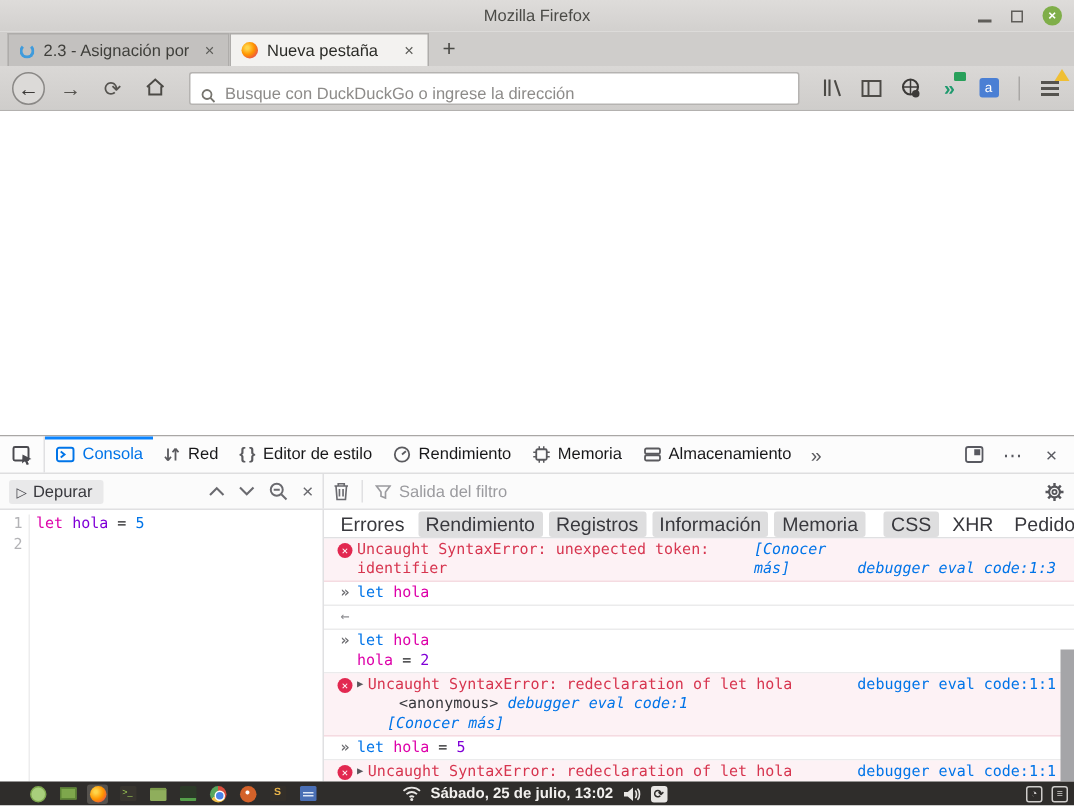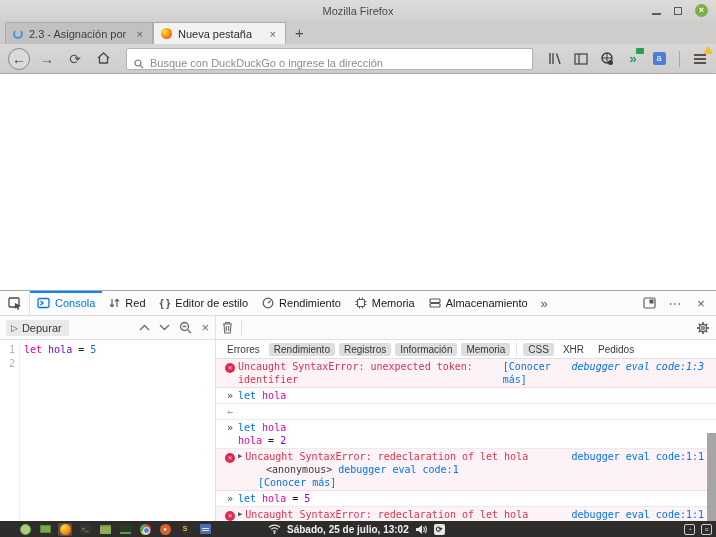--- a/index.html
+++ b/index.html
@@ -75,35 +75,35 @@
   .gear { margin-left:auto; }
 
   .dt-body { flex:1; display:flex; overflow:hidden; }
   .editor-pane { width:216px; border-right:1px solid #e0e0e2; background:#fff; display:flex; font-family:"DejaVu Sans Mono",monospace; font-size:10px; padding-top:3px; }
   .gutter { width:20px; text-align:right; padding-right:4px; color:#b3b3b6; border-right:1px solid #ededee; }
   .gutter div, .code-lines div { height:14px; line-height:14px; }
   .code-lines { padding-left:4px; white-space:pre; }
 
   .output-pane { flex:1; display:flex; flex-direction:column; overflow:hidden; position:relative; }
   .filter-row { height:19px; border-bottom:1px solid #e0e0e2; display:flex; align-items:center; gap:4px; padding:0 6px; background:#fff; flex:none; }
-  .fpill { font-size:10px; color:#38383d; padding:1px 5px; border-radius:2px; }
+  .fpill { font-size:13px; color:#38383d; padding:1px 5px; border-radius:2px; }
   .fpill.on { background:#dededf; }
   .fdiv { width:1px; height:13px; background:#e0e0e2; margin:0 2px; }
 
   .console-output { flex:1; overflow:hidden; font-family:"DejaVu Sans Mono",monospace; font-size:10px; position:relative; }
   .msg { display:flex; align-items:flex-start; padding:1px 12px 1px 6px; border-bottom:1px solid #ebebec; line-height:13px; }
   .msg.error { background:#fdf2f5; border-bottom-color:#f5dbe1; }
   .msg .micon { width:16px; flex:none; text-align:center; }
   .err-dot { display:inline-block; width:10px; height:10px; border-radius:50%; background:#e22850; color:#fff; font-size:7px; line-height:10px; text-align:center; font-weight:bold; margin-top:1px; }
   .in-chev { color:#6d6d71; font-weight:bold; }
   .res-arrow { color:#8f8f93; }
   .msg .mbody { flex:1; white-space:pre-wrap; }
   .err-text { color:#d7354f; }
   .tri { color:#57575c; font-size:7px; margin-right:3px; vertical-align:1px; }
-  .lnk { color:#0074e8; }
+  .lnk { color:#0074e8;font-style:italic; }
   .mloc { color:#0074e8; margin-left:10px; white-space:nowrap; }
   .stack-line { padding-left:28px; color:#38383d; }
   .learn-line { padding-left:20px; }
   .res-text { color:#939395; }
   .c-kw { color:#0074e8; } .c-var { color:#dd00a9; } .c-num { color:#8000d7; } .c-d { color:#18181a; }
   .ed-kw { color:#dd00a9; } .ed-var { color:#8000d7; } .ed-num { color:#0074e8; } .ed-d { color:#18181a; }
   .scroll-thumb { position:absolute; right:0; top:74px; width:9px; height:110px; background:#a5a5a8; }
 
   
   .taskbar { position:absolute; left:0; bottom:0; width:716px; height:16px; background:#2f2d2b; display:flex; align-items:center; padding:0 18px; gap:6px; }
@@ -287,20 +287,26 @@
             <line x1="8.5" y1="8.5" x2="12" y2="12" stroke="#6a6a6f" stroke-width="1.3"></line>
           </svg>
         <span class="x">×</span>
       </span>
     </div>
     <div class="dt-tb-right">
       <svg class="trash" width="11" height="13" viewBox="0 0 11 13">
           <path d="M1 3 h9 M3.5 3 V1.5 h4 V3 M2 3 l0.7 9 h5.6 L9 3 M4.3 5 v5 M6.7 5 v5" fill="none" stroke="#6a6a6f" stroke-width="1.1"></path>
         </svg>
       <span class="tb-sep"></span>
+      <span class="filter-input">
+        <svg width="11" height="10" viewBox="0 0 11 10">
+            <path d="M1 1 h9 L7 5 v4 l-3-1.2 V5 Z" fill="none" stroke="#9b9b9f" stroke-width="1.1"></path>
+          </svg>
+        <input value="" placeholder="Salida del filtro" style="">
+      </span>
       <svg class="gear" width="14" height="14" viewBox="0 0 14 14">
           <g stroke="#55555a" stroke-width="1.6">
             <line x1="7" y1="1" x2="7" y2="13"></line>
             <line x1="1" y1="7" x2="13" y2="7"></line>
             <line x1="2.8" y1="2.8" x2="11.2" y2="11.2"></line>
             <line x1="11.2" y1="2.8" x2="2.8" y2="11.2"></line>
           </g>
           <circle cx="7" cy="7" r="3.6" fill="#fbfbfb" stroke="#55555a" stroke-width="1.4"></circle>
           <circle cx="7" cy="7" r="1.4" fill="#fbfbfb" stroke="#55555a" stroke-width="1.2"></circle>
         </svg>
@@ -323,21 +329,21 @@
           <span class="fpill on">Información</span>
           <span class="fpill on">Memoria</span>
           <span class="fdiv"></span>
           <span class="fpill on">CSS</span>
           <span class="fpill">XHR</span>
           <span class="fpill">Pedidos</span>
         </div>
       <div class="console-output" id="console-output">
         <div class="msg error">
             <span class="micon"><span class="err-dot">✕</span></span>
-            <span class="mbody"><div style="display: flex;"><span class="err-text">Uncaught SyntaxError: unexpected token: identifier</span> <span class="lnk">[Conocer más]</span><span class="mloc" style="margin-left: auto; font-style: italic;">debugger eval code:1:3</span></div></span>
+            <span class="mbody"><div style="display: flex; align-items: flex-end;"><span class="err-text">Uncaught SyntaxError: unexpected token: identifier</span> <span class="lnk">[Conocer más]</span><span class="mloc" style="margin-left: auto; font-style: italic;">debugger eval code:1:3</span></div></span>
           </div>
           <div class="msg input">
             <span class="micon"><span class="in-chev">»</span></span>
             <span class="mbody"><div><span class="c-kw">let</span><span class="c-d"> </span><span class="c-var">hola</span></div></span>
           </div>
           <div class="msg result">
             <span class="micon"><span class="res-arrow">←</span></span>
           </div>
           <div class="msg input">
             <span class="micon"><span class="in-chev">»</span></span>

